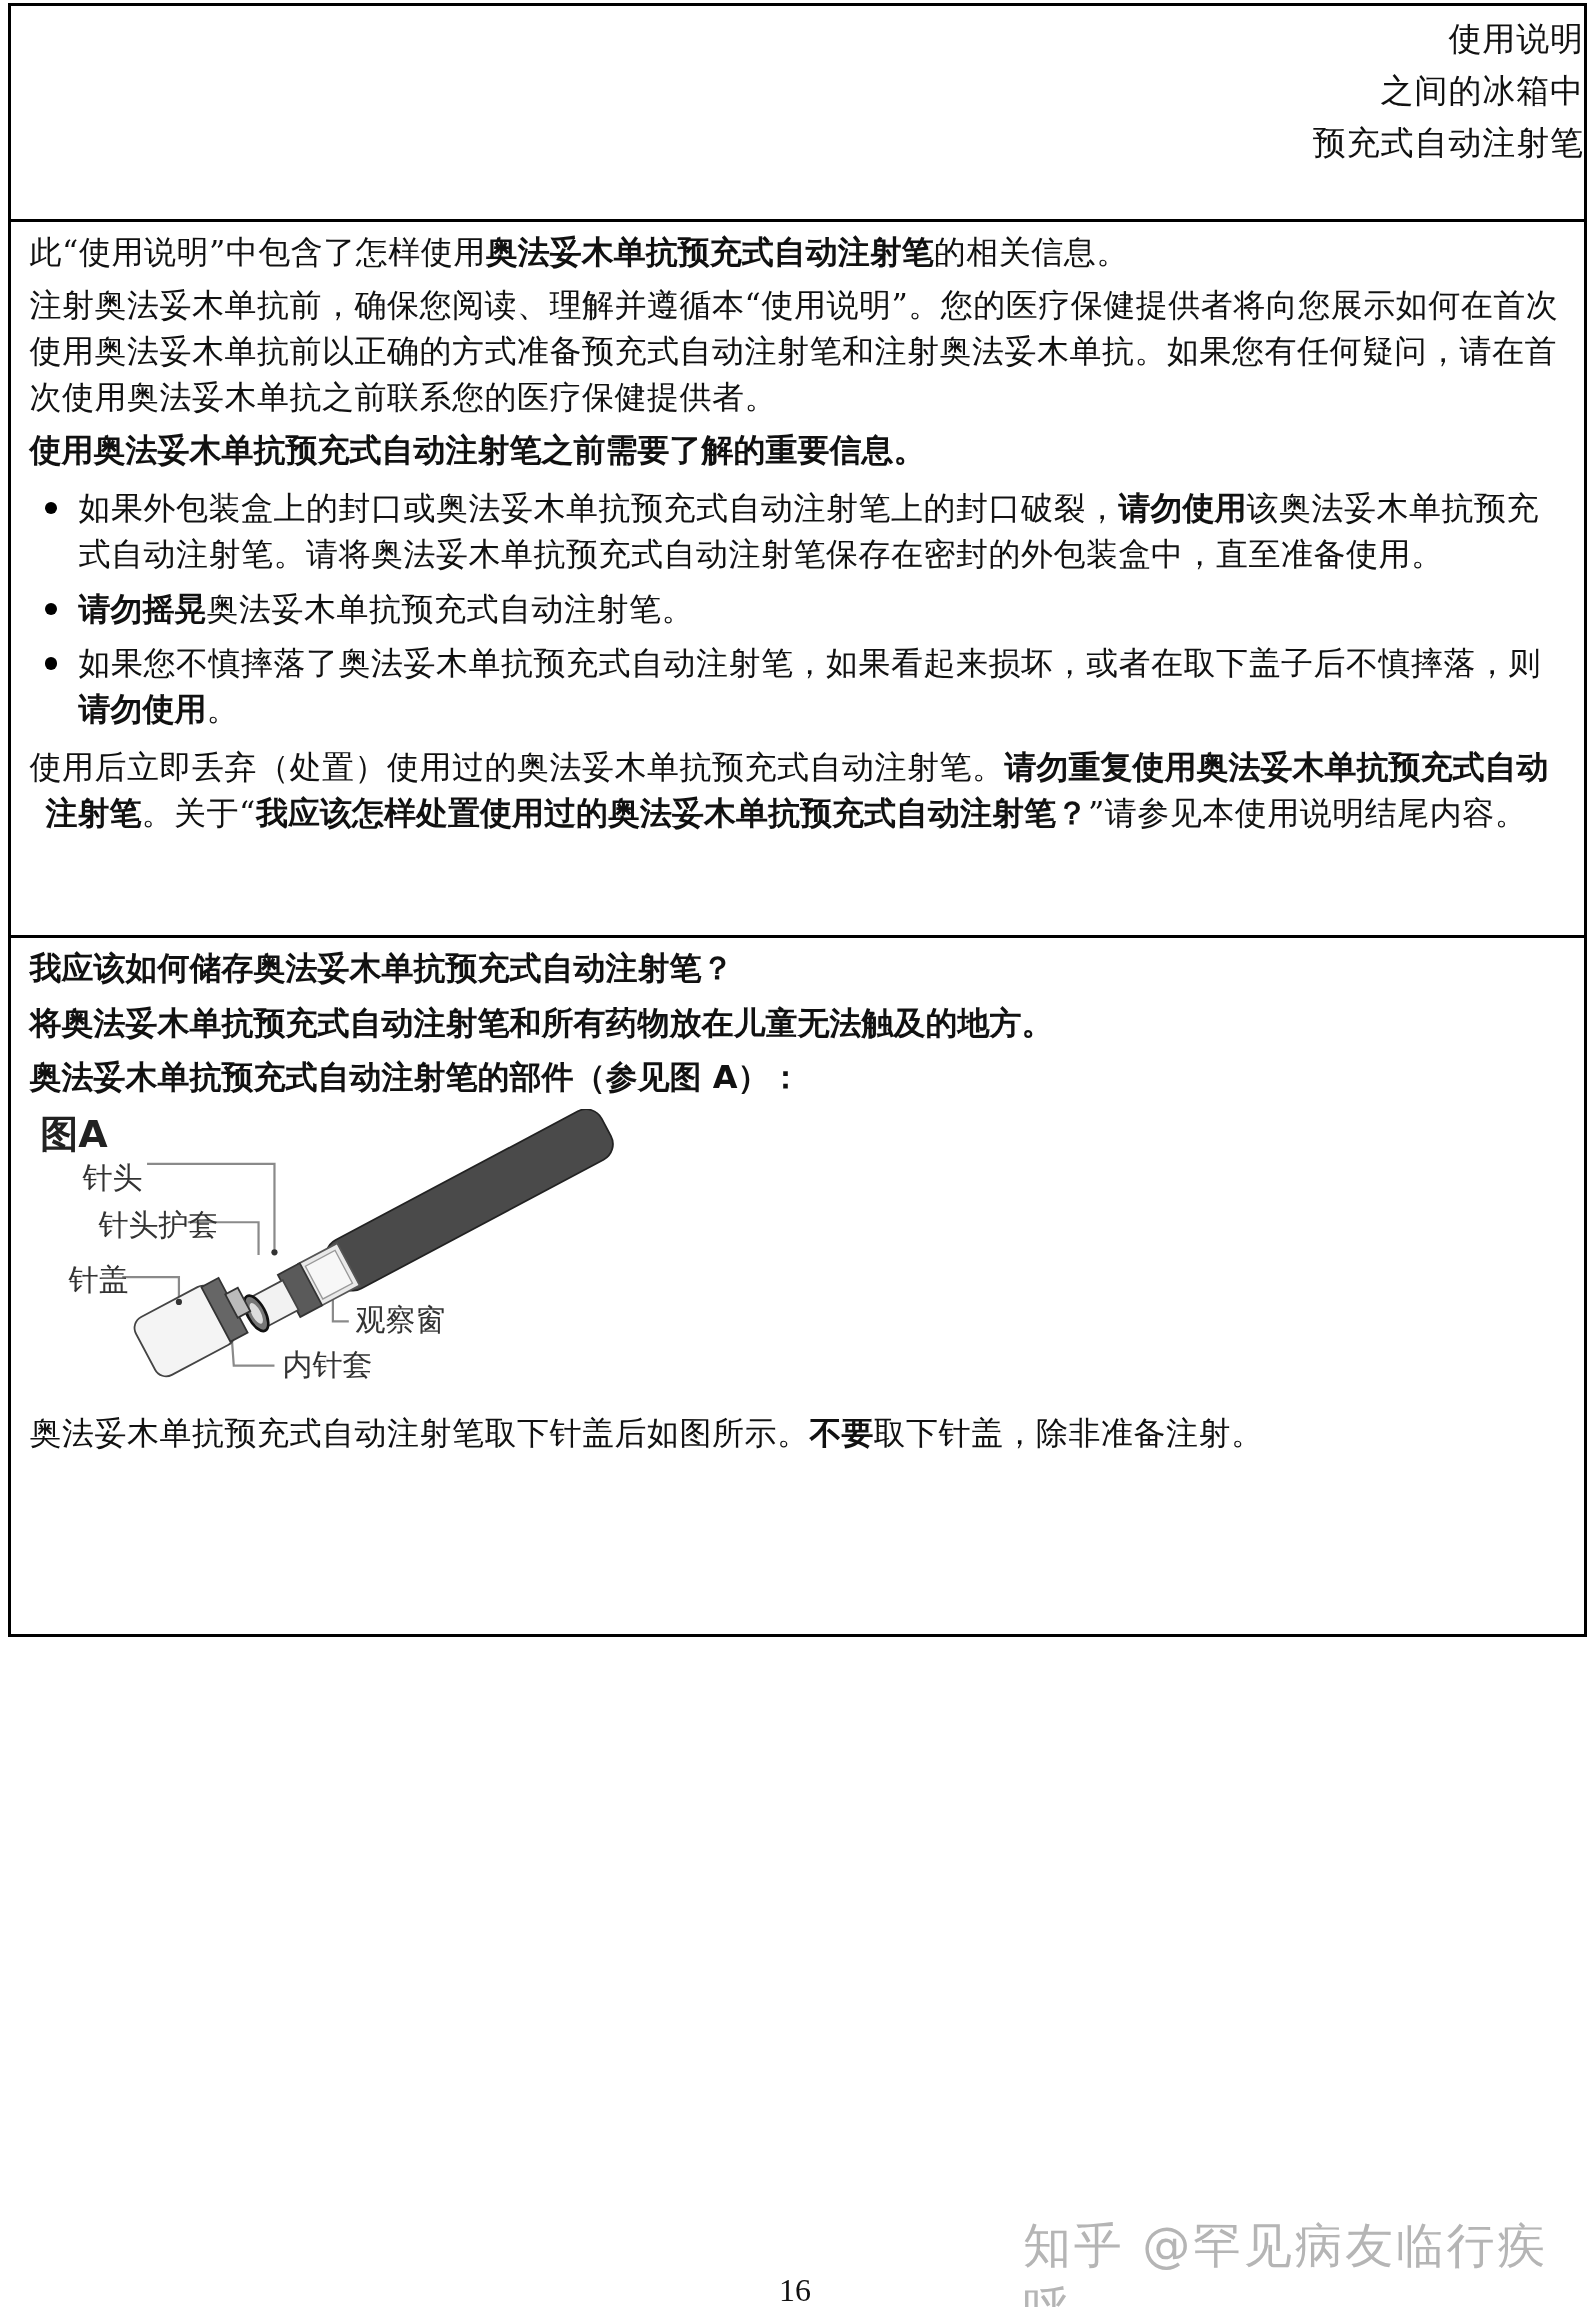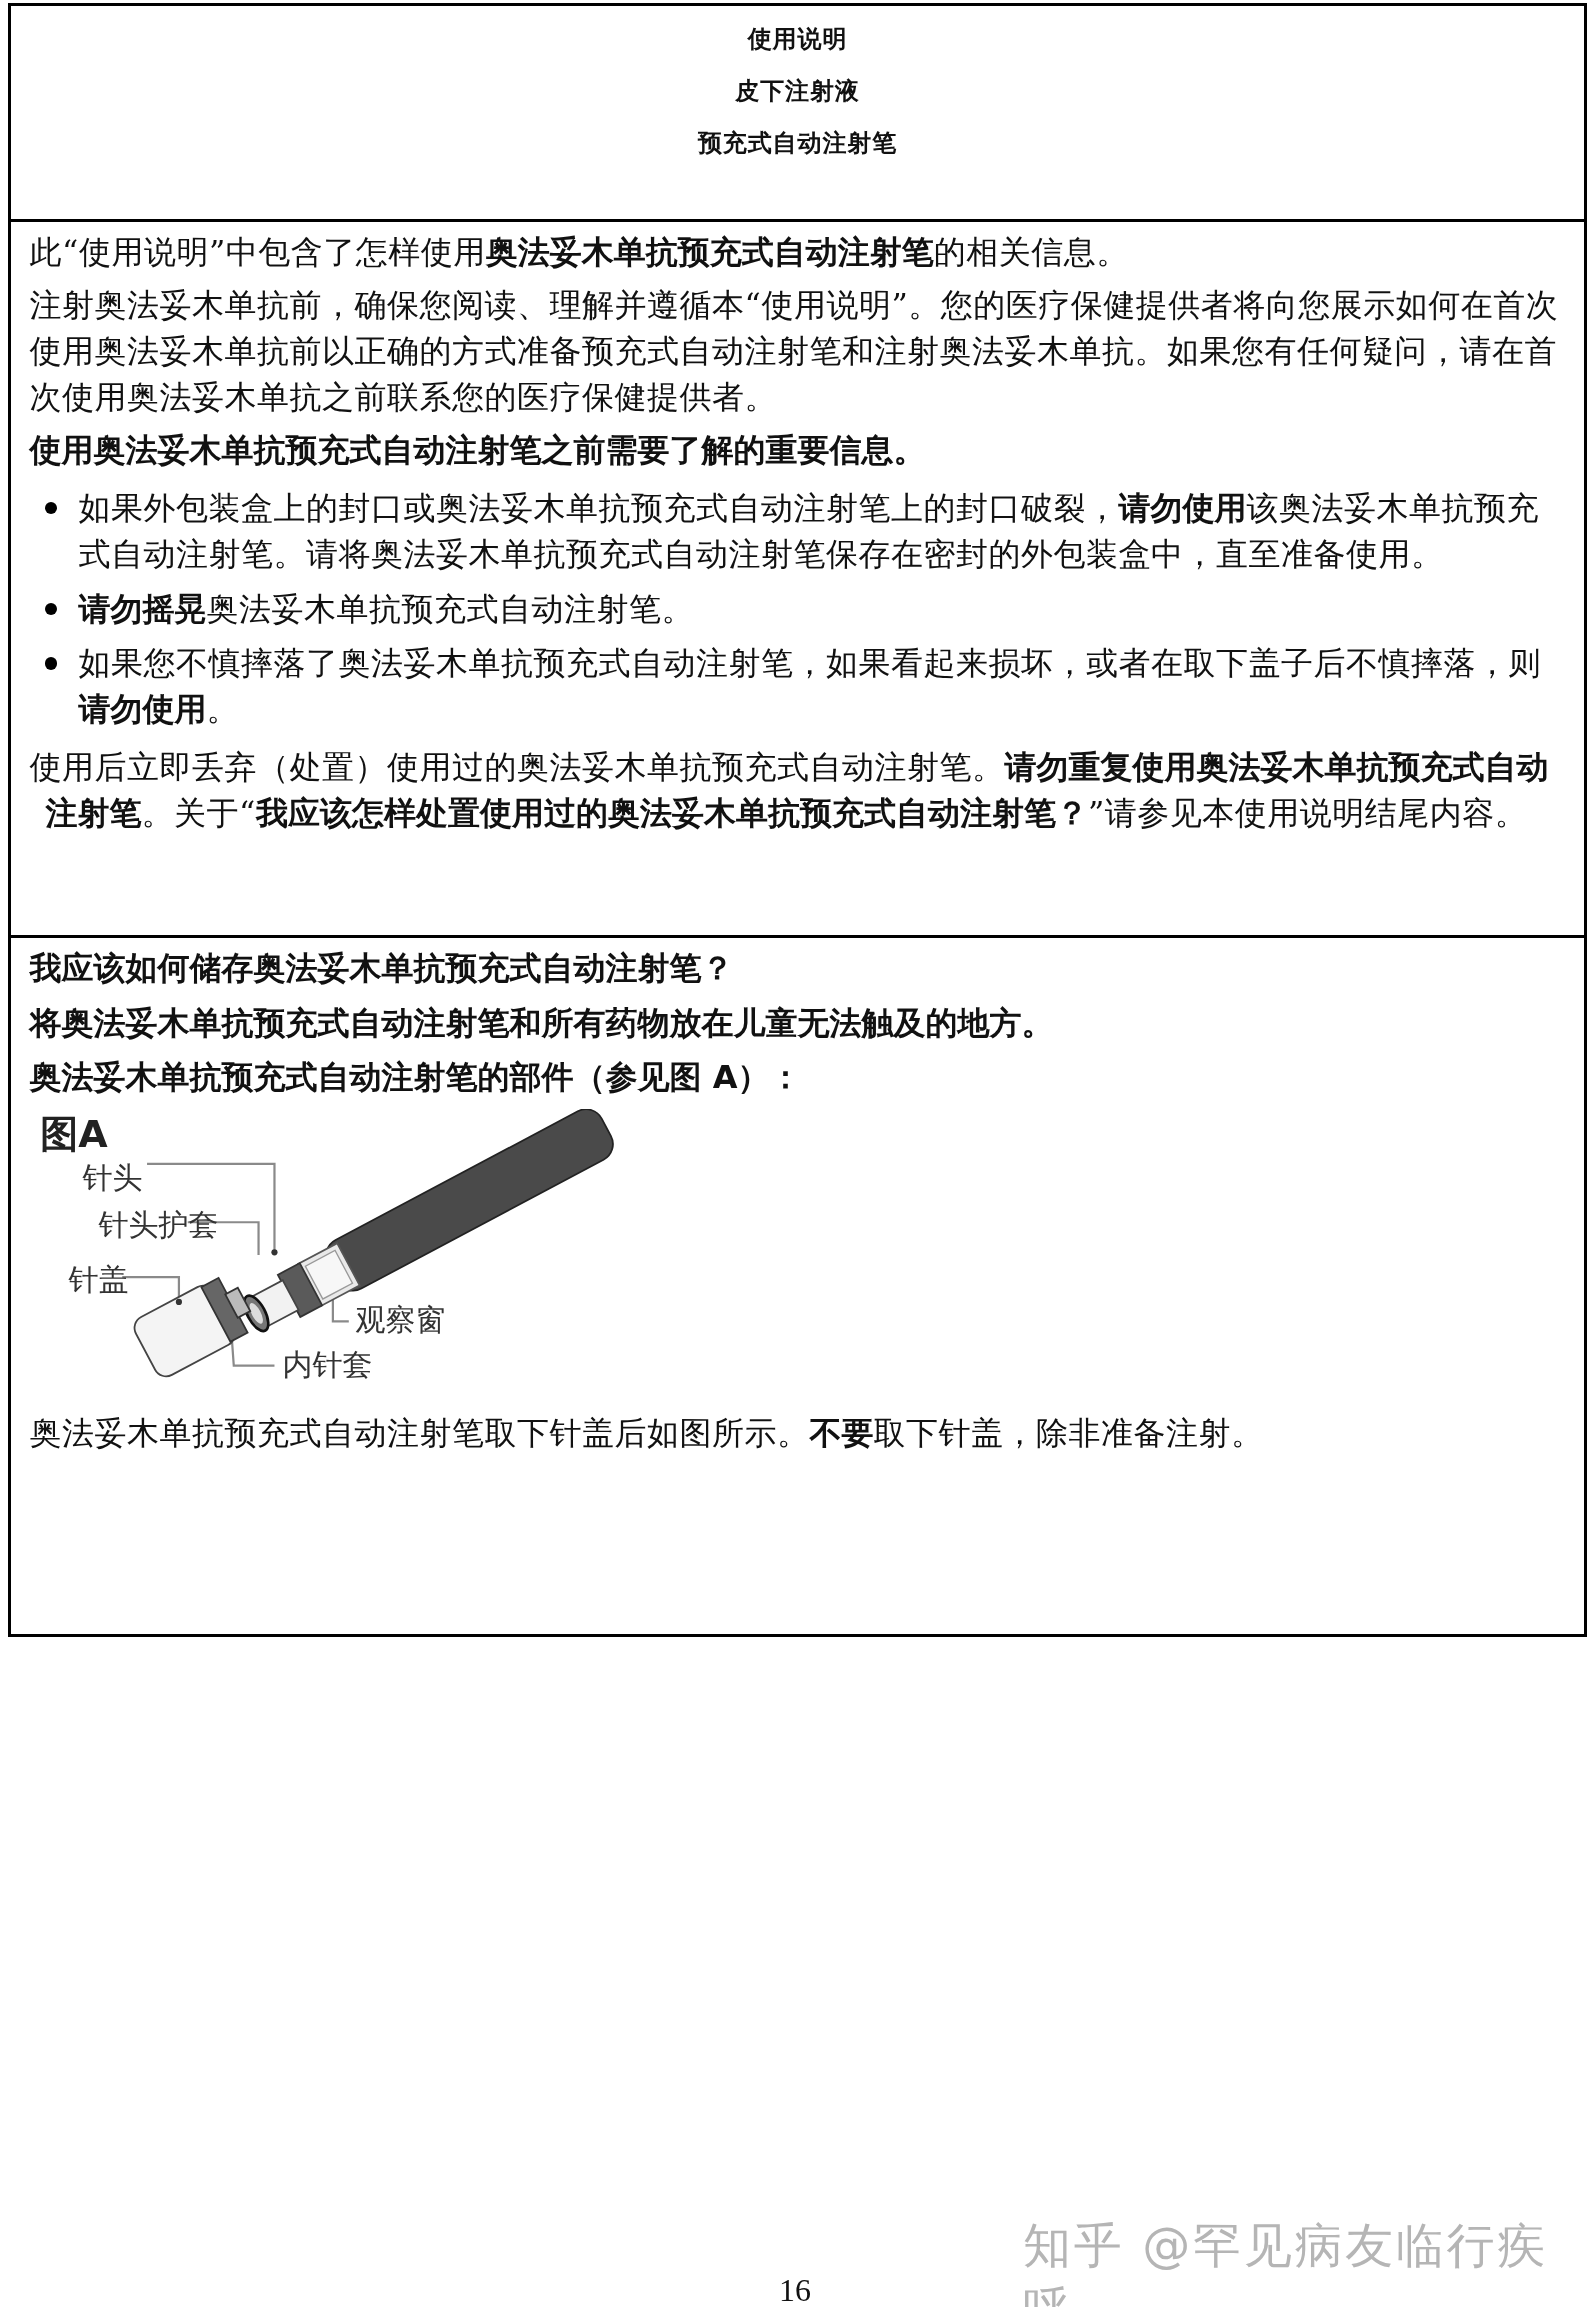--- a/index.html
+++ b/index.html
@@ -5,22 +5,22 @@
   html, body { margin:0; padding:0; background:#ffffff; }
   body { width:1590px; height:2307px; position:relative; overflow:hidden;
          font-family:"DejaVu Serif","Liberation Serif",serif; color:#111; }
   .table { position:absolute; left:8px; top:2.7px; width:1573px; height:1628px;
            border:3.5px solid #000; box-sizing:content-box; }
   .sec { position:absolute; left:0; right:0; }
   .sec1 { top:0; height:213px; }
   .sec2 { top:213px; height:713px; border-top:3.5px solid #000;padding-left:40px; }
   .sec3 { top:929px; height:699px; border-top:3.5px solid #000; }
   .titles { padding-top:7px; text-align:center; }
-  .title-line { font-family:"DejaVu Sans","Liberation Sans",sans-serif; font-weight:bold;
-                font-size:24px; line-height:52px; height:52px; letter-spacing:0.9px; }
+  .title-line { font-family:"DejaVu Sans","Liberation Sans",sans-serif; font-weight:normal;
+                font-size:33px; line-height:52px; height:52px; letter-spacing:0.9px;text-align:right; }
   .body { position:absolute; left:18.6px; right:16px; top:7px; }
   .line { font-size:32px; line-height:46px; white-space:normal; letter-spacing:0.5px; }
   .p { margin:0 0 7px 0; }
   .b { font-family:"DejaVu Sans","Liberation Sans",sans-serif; font-weight:bold; letter-spacing:0px; }
   .hd { font-family:"DejaVu Sans","Liberation Sans",sans-serif; font-weight:bold; font-size:32px; line-height:46px; margin:0 0 8.9px 0; }
   ul { list-style:none; margin:12px; padding:0; }
   li { position:relative; padding-left:37px; margin:0 0 8.9px 0; }
   .bullet { position:absolute; left:3.5px; top:17px; width:12.4px; height:12.4px; border-radius:50%; background:#000; }
   .hang { padding-left:16px; text-indent:-16px; }
   .figure { position:relative; width:673px; height:292px; margin-top:3.5px; }
@@ -34,21 +34,21 @@
              font-family:"Liberation Serif","DejaVu Serif",serif; font-size:32px; color:#111; }
 </style>
 </head>
 <body>
 
 <div class="table">
 
   <div class="sec sec1">
     <div class="titles">
       <div class="title-line">使用说明</div>
-      <div class="title-line">皮下注射液</div>
+      <div class="title-line">之间的冰箱中</div>
       <div class="title-line">预充式自动注射笔</div>
     </div>
   </div>
 
   <div class="sec sec2">
     <div class="body">
       <p class="line p">
         <span>此“使用说明”中包含了怎样使用</span><span class="b">奥法妥木单抗预充式自动注射笔</span><span>的相关信息。</span>
       </p>
       <p class="line p">注射奥法妥木单抗前，确保您阅读、理解并遵循本“使用说明”。您的医疗保健提供者将向您展示如何在首次使用奥法妥木单抗前以正确的方式准备预充式自动注射笔和注射奥法妥木单抗。如果您有任何疑问，请在首次使用奥法妥木单抗之前联系您的医疗保健提供者。</p>

